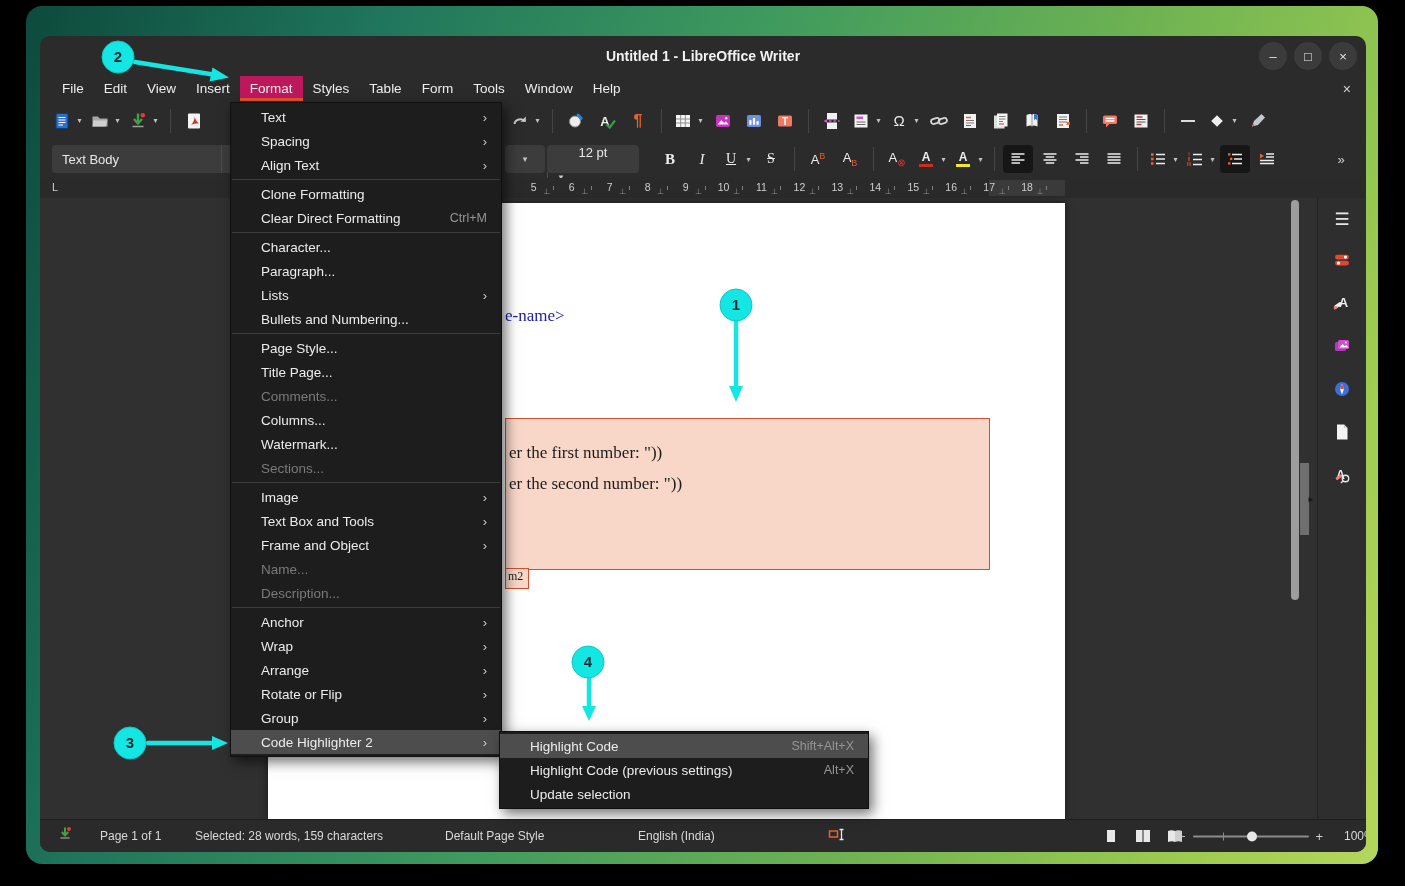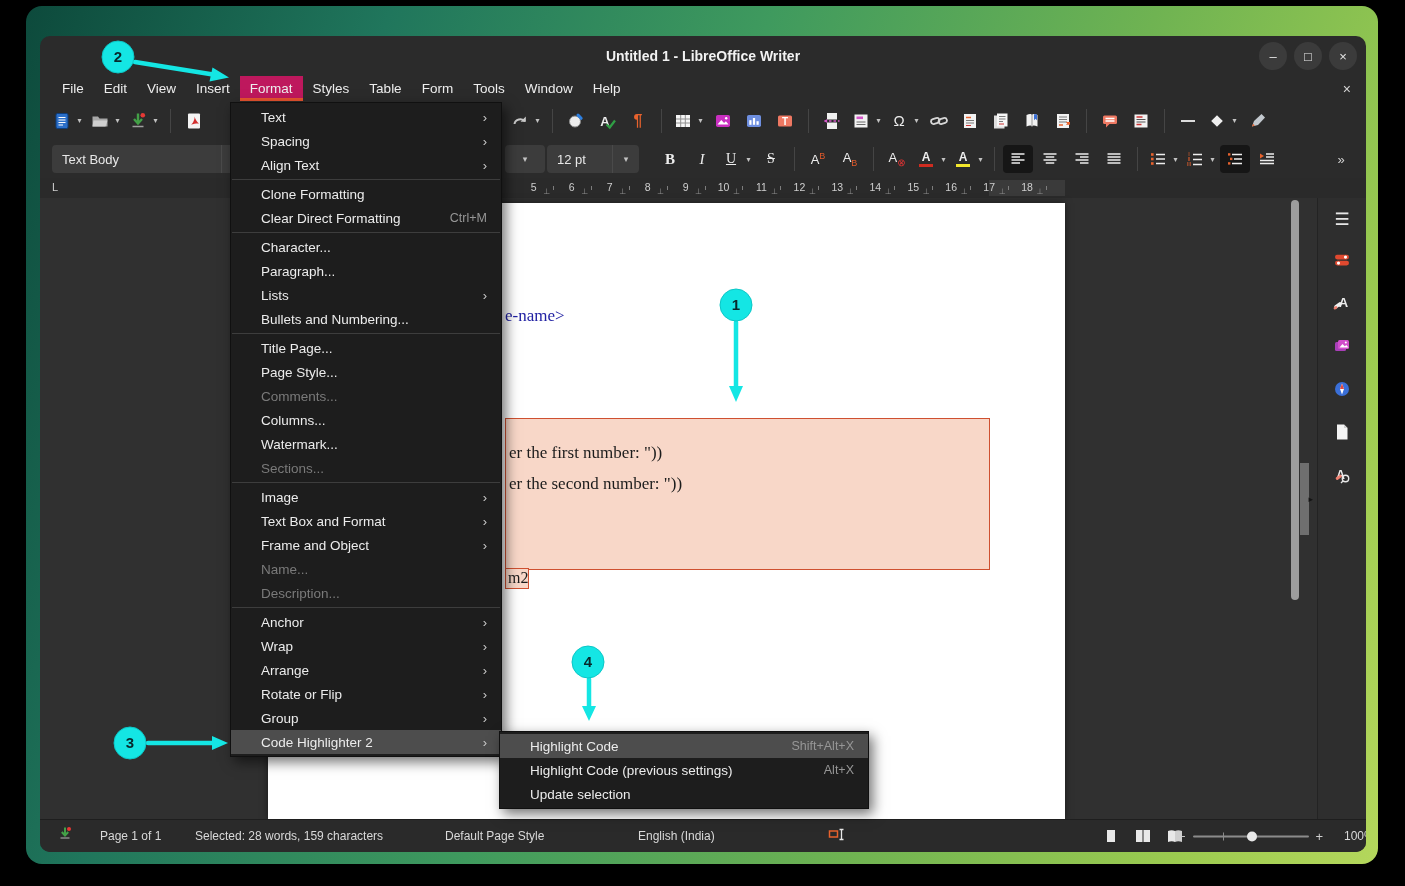--- a/index.html
+++ b/index.html
@@ -30,40 +30,40 @@
   .dd{font-size:8px;color:#c2c2c2;width:11px;text-align:center;}
   .tsep{width:1px;height:24px;background:#454545;margin:0 6px;flex:none;}
   .tspacer{width:294px;flex:none;}
   .fspacer{width:253px;flex:none;}
   .fgap{width:12px;flex:none;}
   .combo{height:28px;background:#3c3c3c;border-radius:4px;display:flex;align-items:center;color:#e8e8e8;font-size:13px;gap:12px;}
   .combo .cval{padding:0 10px;white-space:nowrap;}
   .combo .cch{width:26px;align-self:stretch;display:flex;align-items:center;justify-content:center;
     color:#c2c2c2;font-size:9px;border-left:1px solid #4a4a4a;}
   .paragraph-style-combo{width:196px;justify-content:space-between;}
-  .font-size-combo{width:92px;justify-content:space-between;}
+  .font-size-combo{width:92px;justify-content:space-between;flex-direction:column;}
   .chev-only{width:40px;justify-content:center;}
   .push-right{margin-left:auto;margin-right:10px;}
   
   .rulerbar{height:20px;flex:none;position:relative;background:#2a2a2a;font-size:10.5px;color:#cfcfcf;}
   .tabsel{position:absolute;left:12px;top:3px;font-size:11px;color:#cfcfcf;}
   .r-margin{position:absolute;left:949px;top:2px;width:76px;height:16px;background:#3a3a3a;}
   .rnum{position:absolute;top:3px;transform:translateX(-50%);}
   .rtick{position:absolute;top:8px;width:1px;height:4px;background:#7d7d7d;}
   .rtab{position:absolute;top:9px;font-size:8px;color:#8f8f8f;}
   
   .docarea{flex:1;display:flex;min-height:0;}
   .desk{flex:1;position:relative;background:#303030;}
   .page{position:absolute;left:228px;top:5px;width:797px;bottom:0;background:#ffffff;box-shadow:0 0 7px rgba(0,0,0,.5);}
   .frag-top{position:absolute;left:465px;top:108px;font-family:"Liberation Serif",serif;font-size:17px;color:#2121a3;}
   .sel-block{position:absolute;left:465px;top:220px;width:483px;height:150px;background:#f8d7c8;border:1px solid #cf5030;}
   .sel-line{position:absolute;left:3px;font-family:"Liberation Serif",serif;font-size:17px;color:#1c1c1c;white-space:pre;}
   .sel-l1{top:24px;} .sel-l2{top:55px;}
   .sel-tail{position:absolute;left:465px;top:370px;width:24px;height:21px;background:#f8d7c8;border:1px solid #cf5030;
-    font-family:"Liberation Serif",serif;font-size:16px;color:#1c1c1c;padding-left:2px;box-sizing:border-box;}
+    font-family:"Liberation Serif",serif;font-size:12px;color:#1c1c1c;padding-left:2px;box-sizing:border-box;}
   .vscroll{position:absolute;right:18px;top:2px;width:8px;height:400px;border-radius:4px;background:#9d9d9d;}
   .vscroll2{position:absolute;right:8px;top:265px;width:9px;height:72px;background:#6f6f6f;}
   .sb-collapse{position:absolute;right:4px;top:296px;font-size:9px;color:#141414;}
   .sidebar{width:48px;flex:none;background:#2e2e2e;border-left:1px solid #232323;display:flex;flex-direction:column;
     align-items:center;padding-top:8px;gap:17px;}
   .sb-icon{width:26px;height:26px;display:flex;align-items:center;justify-content:center;}
   
   .statusbar{height:32px;flex:none;position:relative;background:#2a2a2a;border-top:1px solid #1e1e1e;
     font-size:12px;color:#d9d9d9;}
   .statusbar>span{position:absolute;top:50%;transform:translateY(-50%);white-space:nowrap;}
@@ -650,44 +650,44 @@
     </div>
     <div class="mrow">
       <span class="lbl">Lists</span>
       <span class="arr">›</span>
     </div>
     <div class="mrow">
       <span class="lbl">Bullets and Numbering...</span>
     </div>
     <div class="msep"></div>
     <div class="mrow">
+      <span class="lbl">Page Style...</span>
+    </div>
+    <div class="mrow">
       <span class="lbl">Title Page...</span>
-    </div>
-    <div class="mrow">
-      <span class="lbl">Page Style...</span>
     </div>
     <div class="mrow dis">
       <span class="lbl">Comments...</span>
     </div>
     <div class="mrow">
       <span class="lbl">Columns...</span>
     </div>
     <div class="mrow">
       <span class="lbl">Watermark...</span>
     </div>
     <div class="mrow dis">
       <span class="lbl">Sections...</span>
     </div>
     <div class="msep"></div>
     <div class="mrow">
       <span class="lbl">Image</span>
       <span class="arr">›</span>
     </div>
     <div class="mrow">
-      <span class="lbl">Text Box and Format</span>
+      <span class="lbl">Text Box and Tools</span>
       <span class="arr">›</span>
     </div>
     <div class="mrow">
       <span class="lbl">Frame and Object</span>
       <span class="arr">›</span>
     </div>
     <div class="mrow dis">
       <span class="lbl">Name...</span>
     </div>
     <div class="mrow dis">

